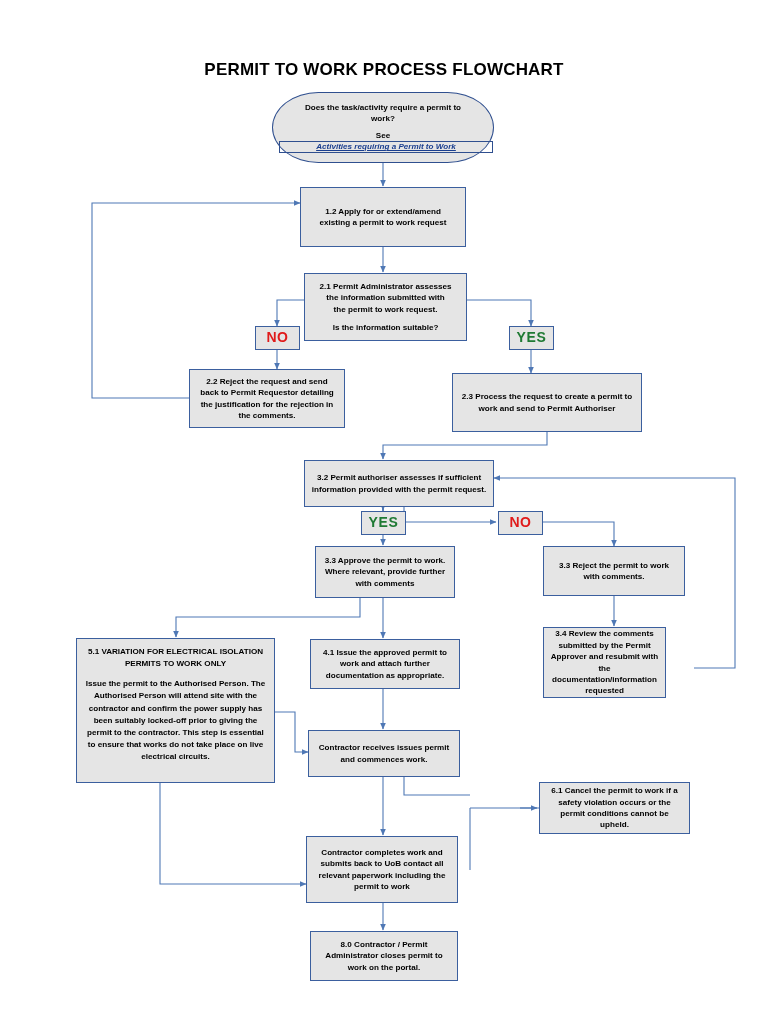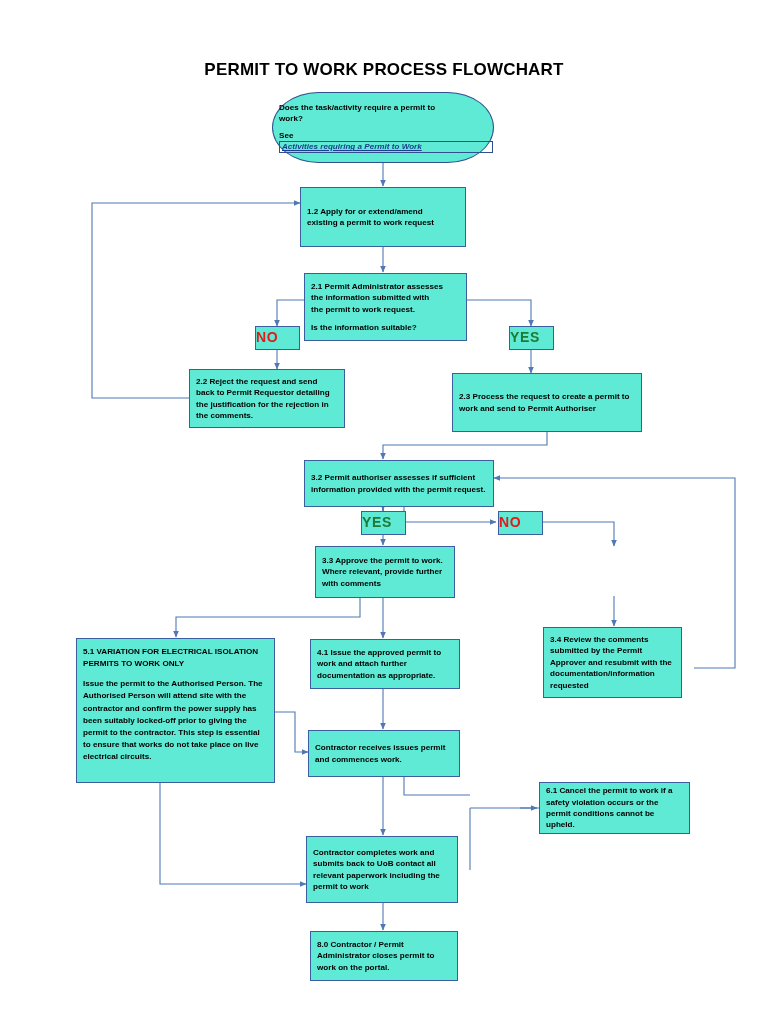--- a/index.html
+++ b/index.html
@@ -21,24 +21,25 @@
     font-size:17px;
     font-weight:bold;
     letter-spacing:.2px;
   }
 
   
   .node{
     position:absolute;
     box-sizing:border-box;
     border:1.3px solid #3b5f9e;
-    background:#5eead4;
+    background:#e5e5e5;
     display:flex;
     align-items:center;
     justify-content:center;
+    text-align:center;
     font-size:8.1px;
     font-weight:bold;
     line-height:1.42;
     padding:4px 6px;
     z-index:5;
   }
   .node span{display:block;width:100%;}
 
   .oval{
     border-radius:60px/46px;
@@ -206,33 +207,36 @@
   </div>
 
   <div class="node tag no" style="left:498px;top:511px;width:45px;height:24px;">
     <span>NO</span>
   </div>
 
   <div class="node" style="left:315px;top:546px;width:140px;height:52px;">
     <span>3.3 Approve the permit to work. Where relevant, provide further with comments</span>
   </div>
 
+  <div class="node" style="left:543px;top:546px;width:142px;height:50px;">
+    <span>3.3 Reject the permit to work with comments.</span>
+  </div>
 
   <div class="node big-left" style="left:76px;top:638px;width:199px;height:145px;">
     <span>
       <span class="hdr">5.1 VARIATION FOR ELECTRICAL ISOLATION PERMITS TO WORK ONLY</span>
       <span>Issue the permit to the Authorised Person.  The Authorised Person will attend site with the contractor and confirm the power supply has been suitably locked-off prior to giving the permit to the contractor.  This step is essential to ensure that works do not take place on live electrical circuits.</span>
     </span>
   </div>
 
   <div class="node" style="left:310px;top:639px;width:150px;height:50px;">
     <span>4.1 Issue the approved permit to work and attach further documentation as appropriate.</span>
   </div>
 
-  <div class="node" style="left:543px;top:627px;width:139px;height:71px;">
+  <div class="node" style="left:543px;top:627px;width:123px;height:71px;">
     <span>3.4 Review the comments submitted by the Permit Approver and resubmit with the documentation/information requested</span>
   </div>
 
   <div class="node" style="left:308px;top:730px;width:152px;height:47px;">
     <span>Contractor receives issues permit and commences work.</span>
   </div>
 
   <div class="node" style="left:539px;top:782px;width:151px;height:52px;">
     <span>6.1 Cancel the permit to work if a safety violation occurs or the permit conditions cannot be upheld.</span>
   </div>

